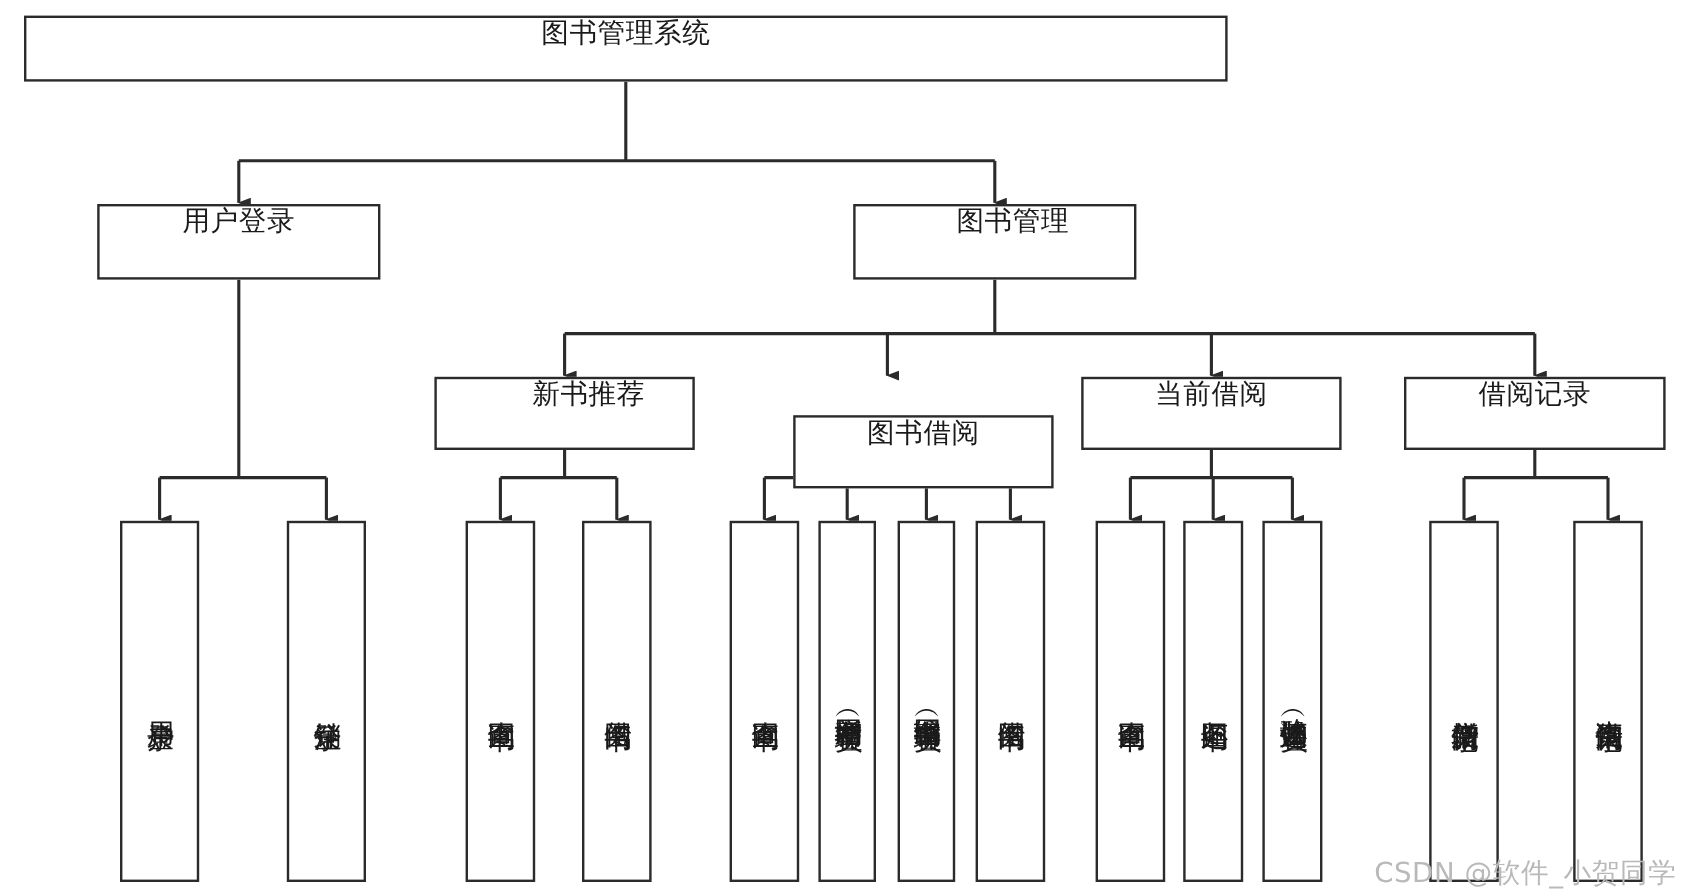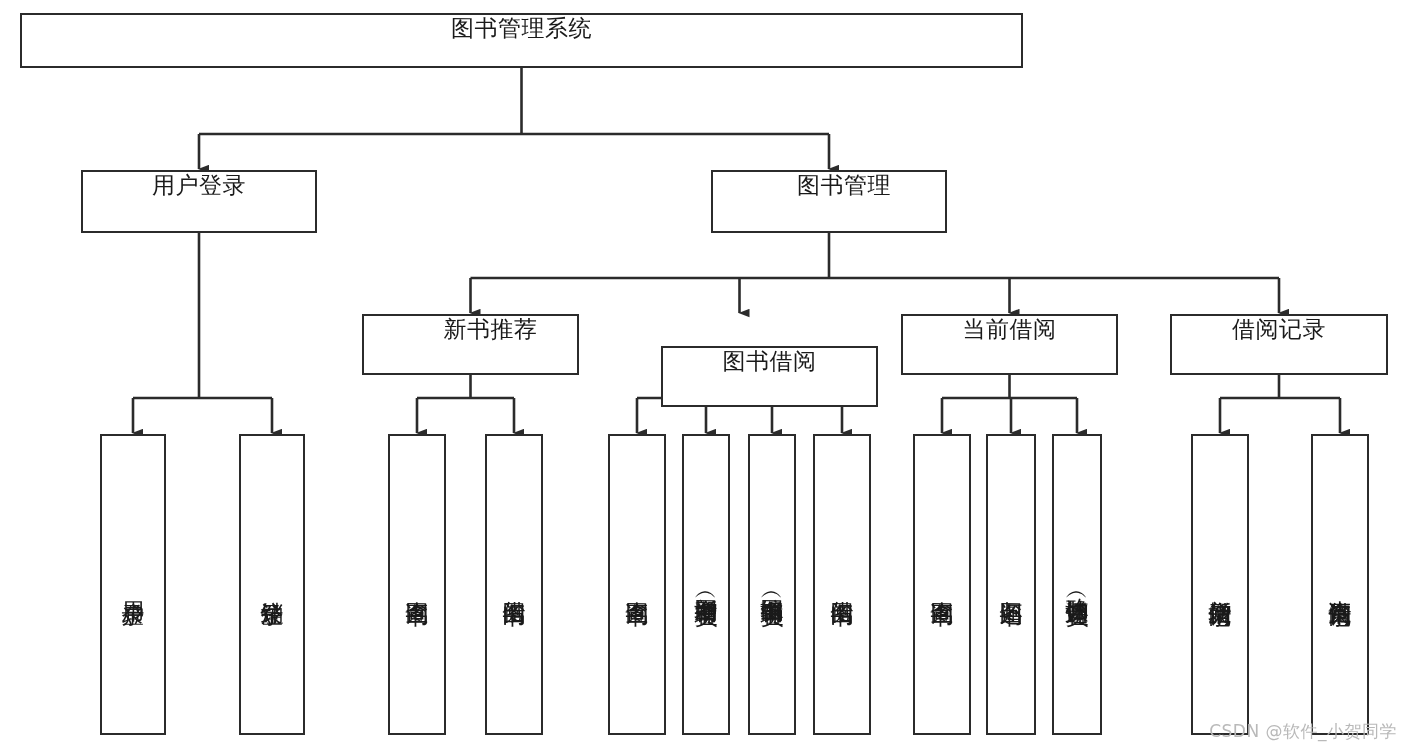--- a/index.html
+++ b/index.html
@@ -58,21 +58,21 @@
     font-size: 23px;
     line-height: 1.18;
     letter-spacing: 1px;
     color: #1a1a1a;
     white-space: nowrap;
   }
   .watermark {
     position: absolute;
     right: 8px;
     bottom: 4px;
-    font-size: 17px;
+    font-size: 23px;
     color: #b9b9b9;
     white-space: nowrap;
     letter-spacing: 0.5px;
   }
 </style>
 </head>
 <body>
 
 <div id="diagram-root">
 

